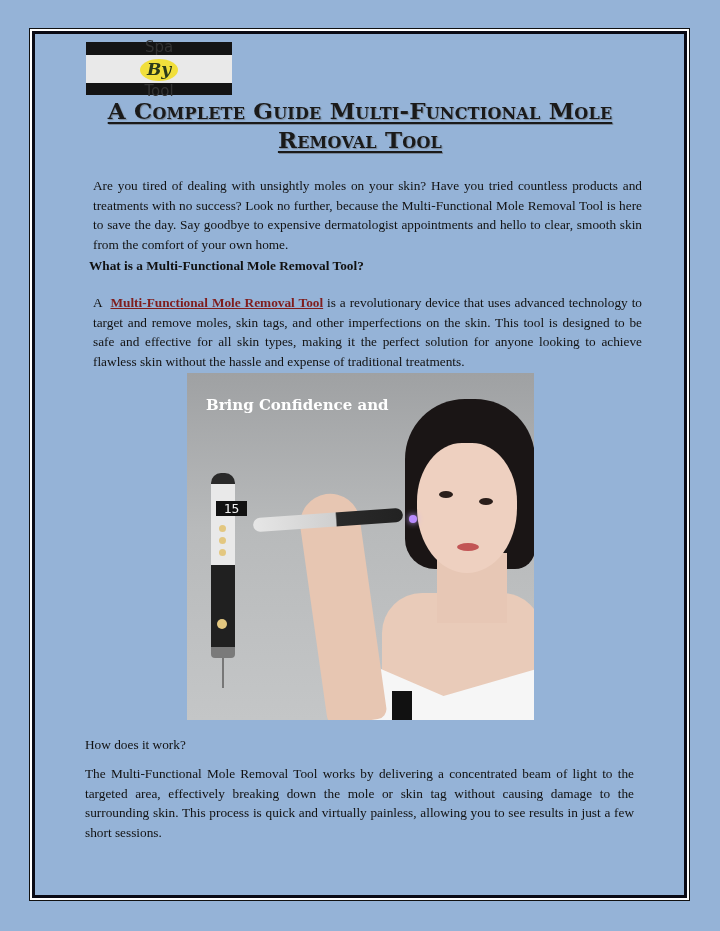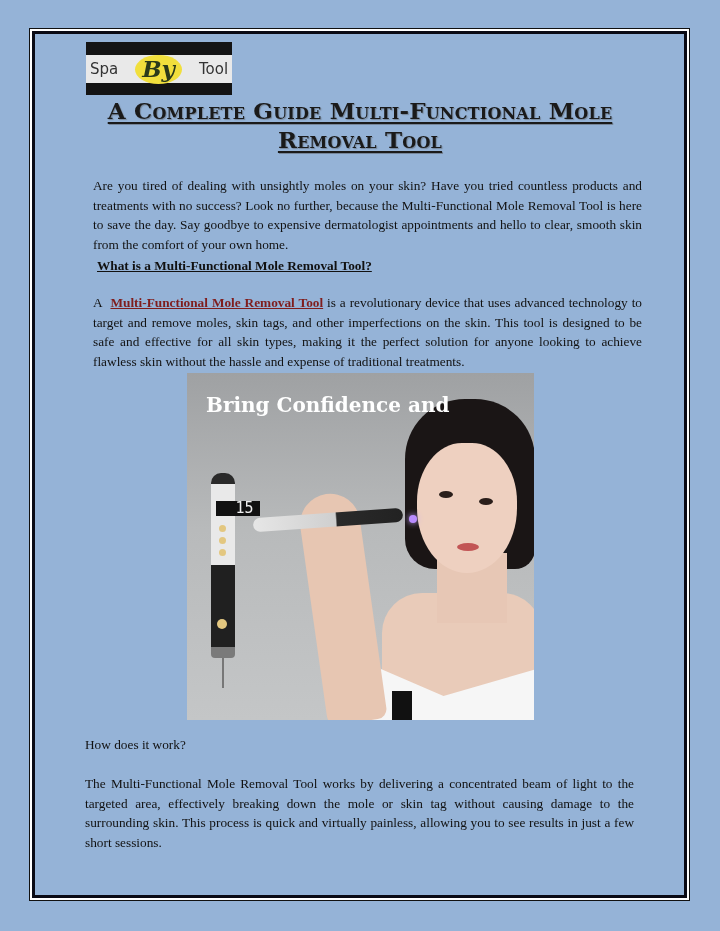--- a/index.html
+++ b/index.html
@@ -38,31 +38,32 @@
       left: 86px; top: 42px;
       width: 146px; height: 53px;
       background: #141414;
       box-sizing: border-box;
       display: flex; align-items: center; justify-content: center;
     }
     .logo-inner {
       width: 160px; height: 28px;
       background: #e9e9e9;
       display: flex; align-items: center; justify-content: center;
-      gap: 19px;
+      gap: 3px;
       font-family: "DejaVu Sans", sans-serif;
       font-size: 15px;
       color: #333;
+      flex-direction: column;
     }
     .logo-by {
       position: relative;
       font-family: "DejaVu Serif", serif;
       font-style: italic;
       font-weight: bold;
-      font-size: 23px;
+      font-size: 17px;
       color: #2b3a1a;
       padding: 0 5px;
     }
     .logo-by::before {
       content: "";
       position: absolute;
       left: -2px; right: -2px; top: 0; bottom: -2px;
       background: #f1df3c;
       border-radius: 50%;
       z-index: 0;
@@ -91,37 +92,37 @@
       left: 85px; top: 168px;
       width: 549px;
       font-size: 13.3px;
       line-height: 19.6px;
     }
     .content p {
       margin: 8px;
       text-align: justify;
     }
     .p-intro { position: absolute; top: 0; left: 0; width: 549px; }
-    .h-what { position: absolute; top: 88px; left: 12px; font-weight: bold; text-decoration: underline; }
+    .h-what { position: absolute; top: 88px; left: 4px; font-weight: bold; }
     .p-what { position: absolute; top: 117px; left: 0; width: 549px; }
     .link { color: #7f1d1d; font-weight: bold; text-decoration: underline; }
 
     .hero {
       position: absolute;
       left: 187px; top: 373px;
       width: 347px; height: 347px;
       background: linear-gradient(180deg, #9fa1a3 0%, #b8babb 45%, #c4c6c7 100%);
       overflow: hidden;
     }
     .hero-caption {
       position: absolute;
       left: 19px; top: 22px;
       font-family: "DejaVu Serif", serif;
       font-weight: bold;
-      font-size: 20px;
+      font-size: 15px;
       line-height: 21px;
       color: #ffffff;
     }
     
     .hair {
       position: absolute; left: 218px; top: 26px;
       width: 130px; height: 170px;
       background: #1a1515;
       border-radius: 60px 60px 20px 30px;
     }
@@ -171,33 +172,33 @@
       border-radius: 7px;
       transform: rotate(-4deg);
     }
     .beam { position: absolute; left: 222px; top: 142px; width: 8px; height: 8px; background: #b98cff; border-radius: 50%; box-shadow: 0 0 6px #c9a8ff; }
     .pen-standing {
       position: absolute; left: 24px; top: 100px;
       width: 24px; height: 185px;
       background: linear-gradient(180deg, #2a2a2a 0 6%, #e9e9e9 6% 50%, #202020 50% 94%, #7a7a7a 94% 100%);
       border-radius: 10px 10px 4px 4px;
     }
-    .pen-screen { position: absolute; left: 29px; top: 128px; width: 31px; height: 15px; background: #111; color: #eee; font-size: 15px; font-family: "DejaVu Sans Mono", monospace; text-align: center; line-height: 15px; padding-left: 13px; }
+    .pen-screen { position: absolute; left: 29px; top: 128px; width: 31px; height: 15px; background: #111; color: #eee; font-size: 13px; font-family: "DejaVu Sans Mono", monospace; text-align: center; line-height: 15px; }
     .pen-btn { position: absolute; left: 32px; width: 7px; height: 7px; background: #e3c780; border-radius: 50%; }
     .pen-tip { position: absolute; left: 35px; top: 285px; width: 2px; height: 30px; background: #777; }
 
     .content2 {
       position: absolute;
       left: 85px; top: 735px;
       width: 549px;
       font-size: 13.3px;
       line-height: 19.6px;
     }
     .h-how { position: absolute; top: 0; left: 0; font-weight: normal; }
-    .p-how { position: absolute; top: 39px; left: 0; width: 549px; margin: 0; text-align: justify; }
+    .p-how { position: absolute; top: 29px; left: 0; width: 549px; margin: 0; text-align: justify; }
   </style>
 </head>
 <body>
 
 <div class="frame-outer"></div>
 <div class="frame-white"></div>
 <div class="frame-inner"></div>
 
 <div class="logo">
   <div class="logo-inner">

